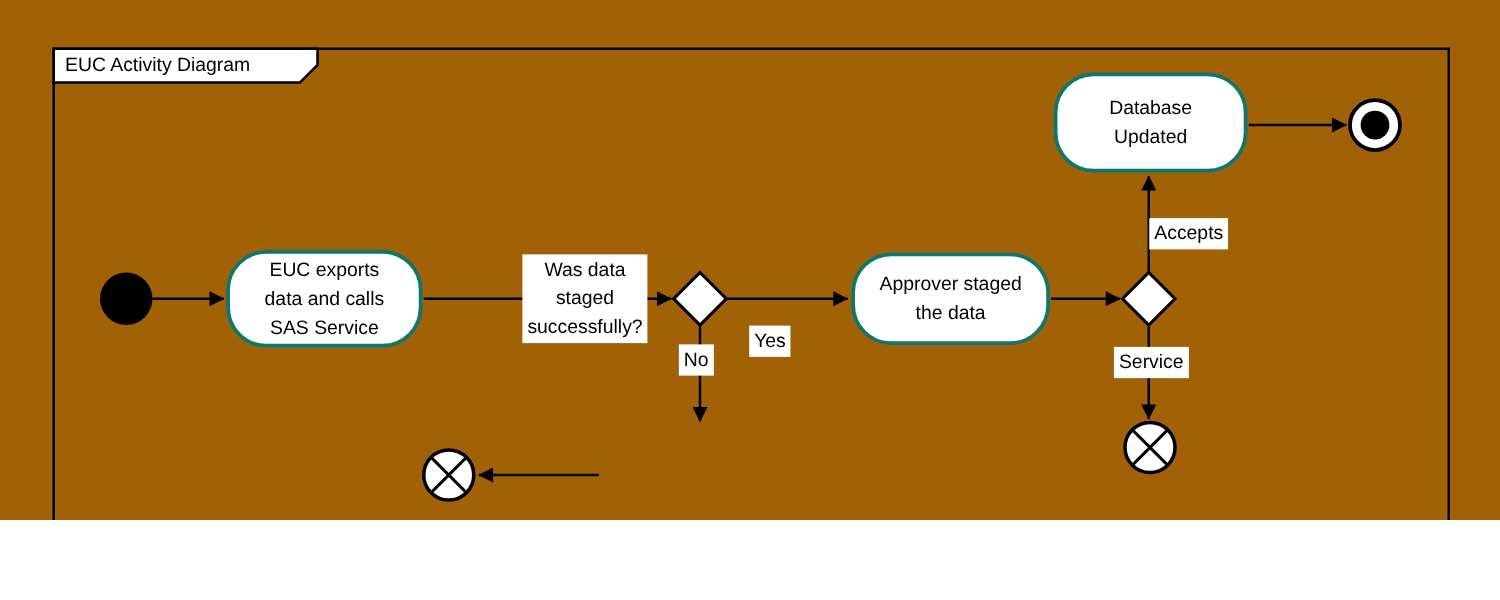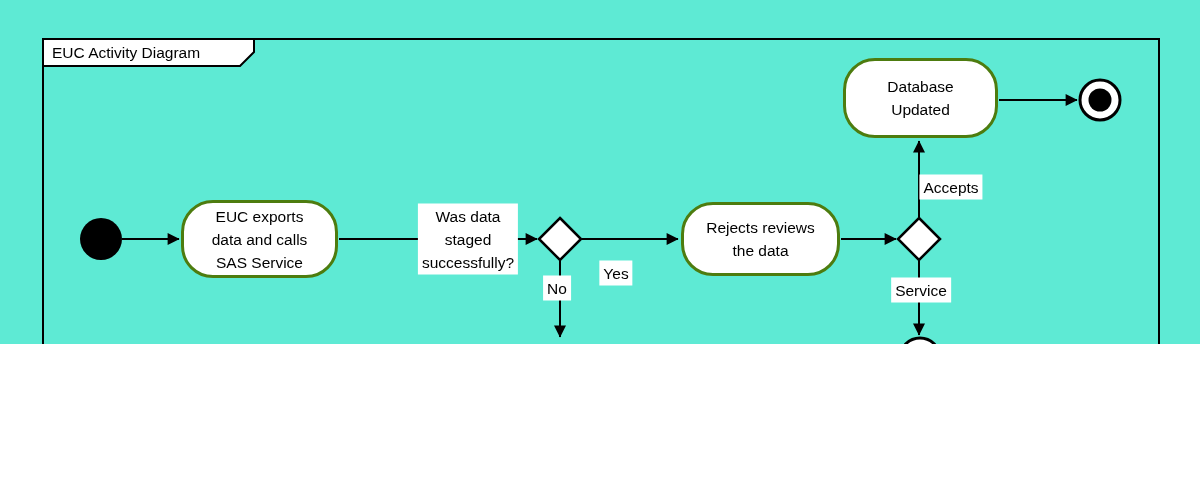--- a/index.html
+++ b/index.html
@@ -4,34 +4,34 @@
 <style>
   html, body {
     margin: 0;
     padding: 0;
     background: #ffffff;
     font-family: "Liberation Sans", "DejaVu Sans", sans-serif;
   }
   .canvas {
     position: relative;
     width: 1200px;
-    height: 344px;
-    background: #5eead4;
+    height: 416px;
+    background: #a16207;
     overflow: hidden;
   }
   .layer {
     position: absolute;
     left: 0;
     top: 0;
   }
   .task-box {
     position: absolute;
     box-sizing: border-box;
     background: #ffffff;
-    border: 3px solid #4d7c0f;
+    border: 3px solid #0f766e;
     border-radius: 32px;
     display: flex;
     align-items: center;
     justify-content: center;
     z-index: 2;
   }
   .task-label {
     font-size: 15.5px;
     line-height: 23px;
     color: #000000;
@@ -111,21 +111,21 @@
 
   <div class="frame-title">EUC Activity Diagram</div>
 
   <div class="task-box" style="left:181px; top:200px; width:157px; height:78px;">
     <div class="task-label">EUC exports
 data and calls
 SAS Service</div>
   </div>
 
   <div class="task-box" style="left:681px; top:202px; width:159px; height:74px;">
-    <div class="task-label">Rejects reviews
+    <div class="task-label">Approver staged
 the data</div>
   </div>
 
   <div class="task-box" style="left:843px; top:58px; width:155px; height:80px;">
     <div class="task-label">Database
 Updated</div>
   </div>
 
 
   <div class="edge-label" style="left:428px; top:239px;margin-left:40px;">Was data

